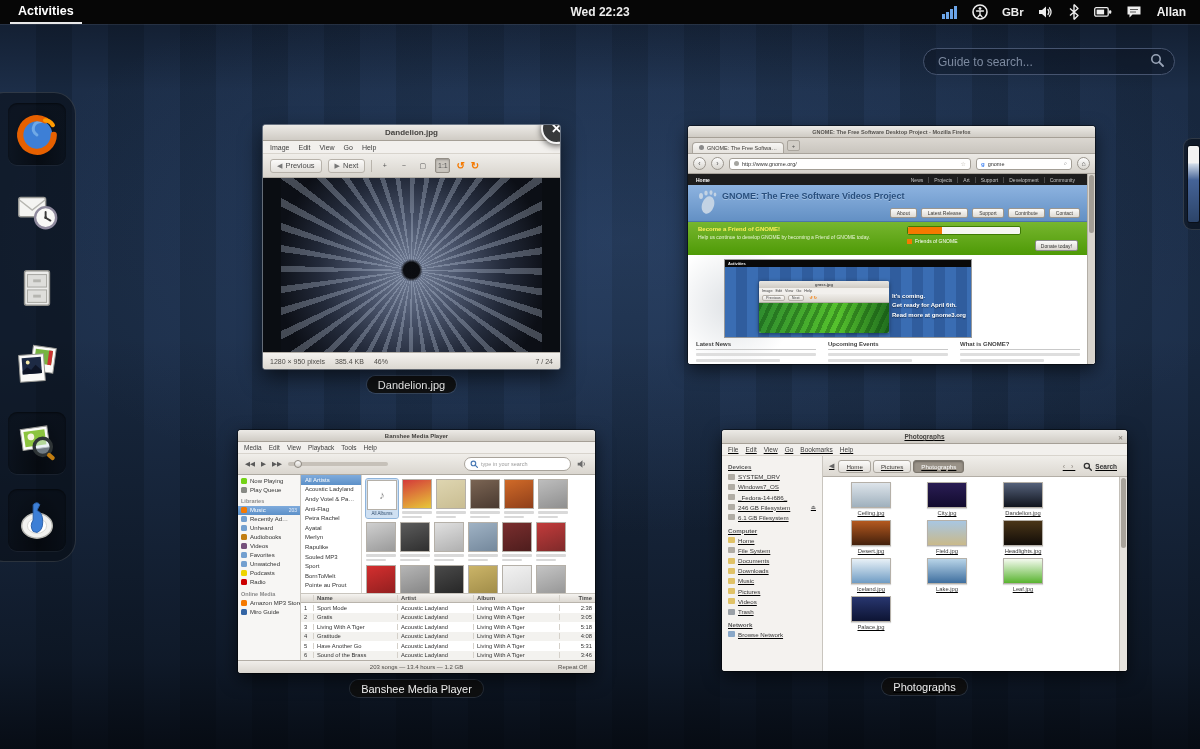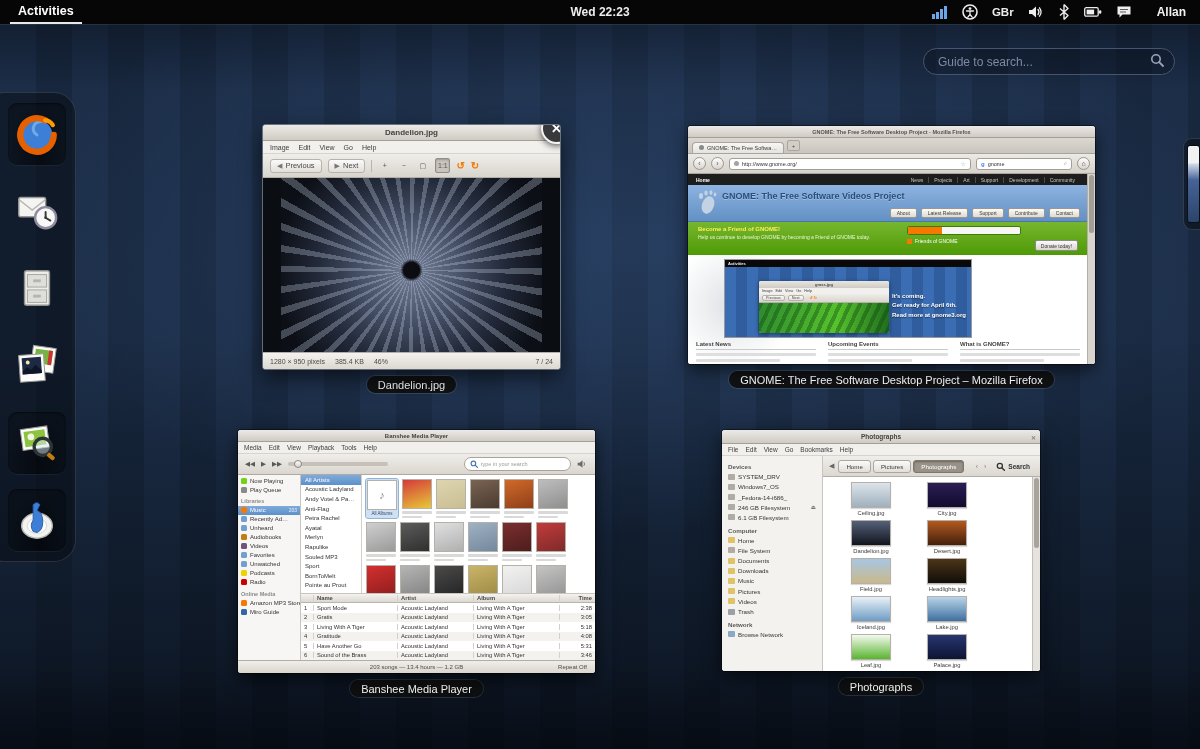--- a/index.html
+++ b/index.html
@@ -10,21 +10,21 @@
       linear-gradient(180deg, rgba(6,10,18,0.55) 0%, rgba(10,18,32,0.05) 12%, rgba(0,0,0,0) 45%, rgba(4,8,14,0.55) 88%, rgba(2,4,8,0.8) 100%),
       repeating-linear-gradient(90deg,#1d2f4a 0 36px,#18283f 36px 72px);
   }
   
   .topbar{position:absolute;top:0;left:0;width:100%;height:24px;background:#060606;display:flex;align-items:stretch;z-index:50;box-shadow:0 1px 0 rgba(255,255,255,0.08);}
   .activities{margin-left:10px;display:flex;align-items:center;color:#fff;font-weight:bold;font-size:12.5px;padding:0 8px;border-bottom:2px solid #e8e8e8;box-sizing:border-box;cursor:pointer;}
   .tb-center{position:absolute;left:50%;top:0;height:24px;transform:translateX(-50%);display:flex;align-items:center;color:#ededed;font-weight:bold;font-size:12px;}
   .tb-right{margin-left:auto;display:flex;align-items:center;gap:14px;padding-right:14px;}
   .tb-right svg{display:block;}
   .kbd-layout{color:#ededed;font-weight:bold;font-size:11.5px;}
-  .user-name{color:#f2f2f2;font-weight:bold;font-size:12px;margin-left:20px;}
+  .user-name{color:#f2f2f2;font-weight:bold;font-size:12px;margin-left:10px;}
   .tb-item{display:flex;align-items:center;gap:5px;}
 
   
   .dock{position:absolute;left:-18px;top:92px;width:94px;height:470px;background:rgba(5,9,16,0.5);border:1px solid rgba(255,255,255,0.13);border-radius:22px;display:flex;flex-direction:column;align-items:center;justify-content:space-between;padding:10px 0 10px 16px;box-sizing:border-box;z-index:10;}
   .dock-item{width:58px;height:62px;display:flex;align-items:center;justify-content:center;border-radius:9px;cursor:pointer;}
   .dock-item.running{background:radial-gradient(ellipse at 50% 85%, rgba(0,0,0,0.55), rgba(0,0,0,0.25) 70%);box-shadow:inset 0 1px 2px rgba(0,0,0,0.5), 0 1px 0 rgba(255,255,255,0.05);}
   .dock-item svg{display:block;}
 
   
   .view-tabs{position:absolute;left:152px;top:49px;display:flex;align-items:center;gap:20px;z-index:10;}
@@ -163,21 +163,21 @@
   .c-alb{width:86px;border-left:1px solid #d5d1ca;}
   .c-time{flex:1;text-align:right;border-left:1px solid #d5d1ca;}
   .bt-hd .c-num{border-left:none;}
   .bt-row{display:flex;font-size:5.8px;color:#333;height:9.5px;align-items:center;cursor:pointer;}
   .bt-row:nth-child(even){background:#f3f2ef;}
   .bs-status{display:flex;align-items:center;background:linear-gradient(#f0eeea,#dad6cf);font-size:6px;color:#4d4b47;height:12px;padding:0 8px;position:relative;}
   .bs-status .mid{position:absolute;left:50%;transform:translateX(-50%);}
   .bs-status .right{margin-left:auto;}
 
   
-  #g-photos{left:722px;top:430px;width:318px;}
+  #g-photos{left:722px;top:430px;width:405px;text-decoration:underline;}
   .nt{height:241px;}
   .nt .w-title{font-size:6.5px;padding:3px 0;}
   .nt .w-menus{gap:7px;padding:2px 6px;font-size:6.5px;}
   .nt-body{flex:1;display:flex;overflow:hidden;}
   .nt-side{width:94px;background:#f4f2ef;border-right:1px solid #c9c5be;overflow:hidden;padding:3px 0 0 6px;}
   .ns-row{display:flex;align-items:center;gap:3px;font-size:6.2px;color:#333;padding:1.6px 4px 1.6px 0;cursor:pointer;white-space:nowrap;}
   .ns-row .ns-ic{width:7px;height:6px;border-radius:1px;background:#c9c5be;flex:0 0 auto;}
   .ns-row .ns-suffix{margin-left:auto;color:#777;font-size:5.5px;padding-right:2px;}
   .ns-row.header{font-weight:bold;color:#5a5a5a;font-size:6.2px;padding-top:4px;cursor:default;}
   .nt-main{flex:1;display:flex;flex-direction:column;position:relative;overflow:hidden;background:#fff;}
@@ -500,21 +500,20 @@
                 <div class="bar short"></div>
               </div>
               </div>
           </div>
         </div>
         <div class="ff-scroll">
             <div class="thumb"></div>
           </div>
       </div>
     </div>
-    <div class="win-label">GNOME: The Free Software Desktop Project – Mozilla Firefox</div>
   </div>
 
   <div class="win-group" id="g-banshee">
     <div class="window bs">
       <div class="w-title"><span>Banshee Media Player</span></div>
       <div class="w-menus">
           <span class="mi">Media</span>
           <span class="mi">Edit</span>
           <span class="mi">View</span>
           <span class="mi">Playback</span>

